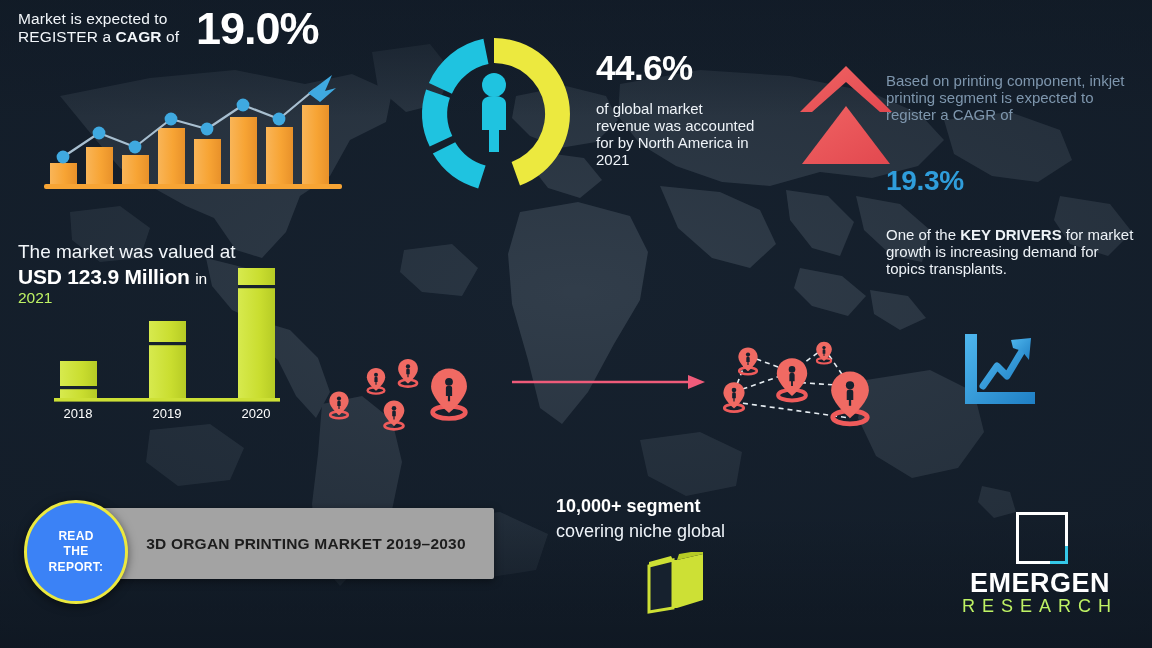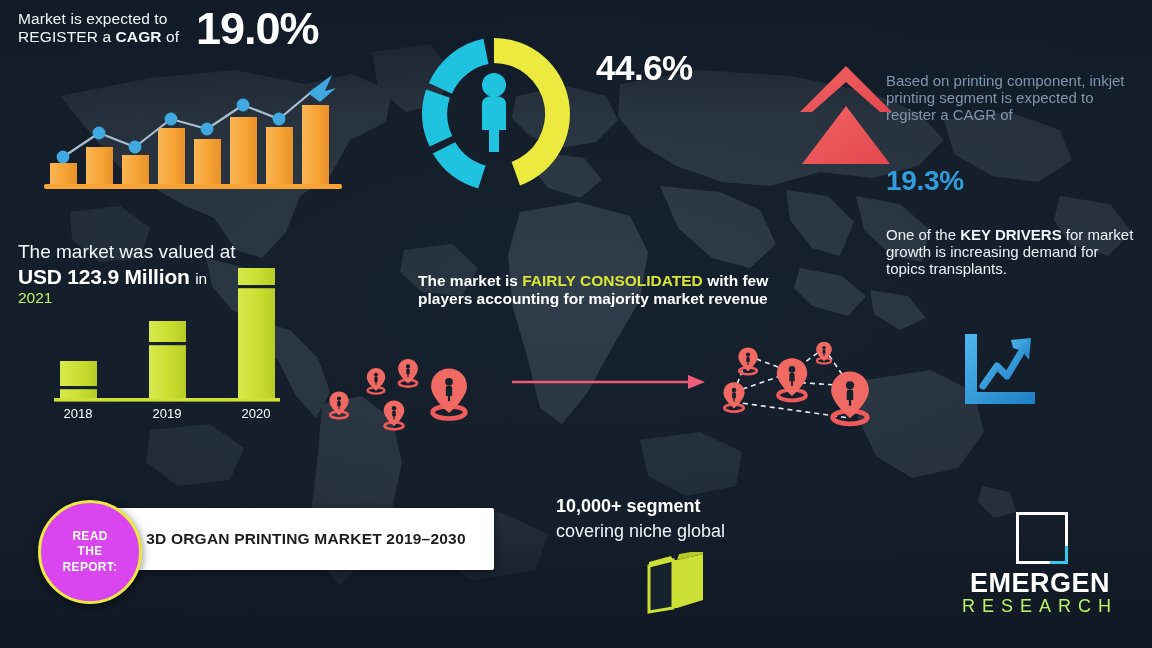--- a/index.html
+++ b/index.html
@@ -67,32 +67,32 @@
   
   #pins-left{position:absolute;left:312px;top:332px;width:200px;height:110px;}
   #arrowmid{position:absolute;left:512px;top:372px;width:195px;height:20px;}
   #pins-right{position:absolute;left:700px;top:330px;width:195px;height:118px;}
 
   
   #charticon{position:absolute;left:955px;top:328px;width:86px;height:84px;}
 
   
   #ribbon{
-    position:absolute;left:66px;top:508px;width:428px;height:62px;
-    background:#ffffff;border-radius:2px;
+    position:absolute;left:66px;top:508px;width:428px;height:71px;
+    background:#a3a3a3;border-radius:2px;
     box-shadow:0 2px 8px rgba(0,0,0,.45);
   }
   #ribbon-label{
     position:absolute;inset:0;display:flex;align-items:center;justify-content:center;
     padding-left:52px;
     font-size:15.5px;font-weight:bold;color:#1d1d1d;letter-spacing:.2px;
   }
   #readbadge{
-    position:absolute;left:38px;top:500px;width:104px;height:104px;border-radius:50%;
-    background:#d946ef;border:3px solid #ece93f;
+    position:absolute;left:24px;top:500px;width:104px;height:104px;border-radius:50%;
+    background:#3b82f6;border:3px solid #ece93f;
     display:flex;align-items:center;justify-content:center;text-align:center;
     box-shadow:0 2px 10px rgba(0,0,0,.5);
   }
   #readbadge span{font-size:12px;font-weight:bold;line-height:1.3;color:#fff;letter-spacing:.3px;}
 
   
   #rep-1{position:absolute;left:556px;top:496px;font-size:18px;font-weight:bold;color:#ffffff;}
   #rep-2{position:absolute;left:556px;top:521px;font-size:18px;color:#eef3f8;}
   #book{position:absolute;left:645px;top:552px;width:64px;height:62px;}
 
@@ -213,20 +213,21 @@
 
       <path d="M20.9 54.9 A76 76 0 0 1 75.4 10.8 L80.5 36.1 A51 51 0 0 0 43.9 65.7 Z" fill="#1fc3e0"></path>
 
       <g fill="#1fc3e0">
         <circle cx="86" cy="57" r="12"></circle>
         <path d="M74 76 q0 -8 12 -8 q12 0 12 8 l0 26 l-7 0 l0 22 l-10 0 l0 -22 l-7 0 Z"></path>
       </g>
     </svg>
 
     <div id="na-pct">44.6%</div>
+    <div id="na-text">of global market revenue was accounted for by North America in 2021</div>
 
     <svg id="chev" viewBox="0 0 98 108">
       <defs>
         <linearGradient id="rg" x1="0" y1="0" x2="1" y2="1">
           <stop offset="0%" stop-color="#f06363"></stop>
             <stop offset="100%" stop-color="#e2484f"></stop>
         </linearGradient>
       </defs>
       <path d="M49 4 L95 50 L83 50 L49 20 L15 50 L3 50 Z" fill="url(#rg)"></path>
       <path d="M49 44 L93 102 L5 102 Z" fill="url(#rg)"></path>
@@ -270,23 +271,20 @@
         <rect x="192" y="27" width="37" height="3.2" fill="#16212e"></rect>
       </g>
       <rect x="8" y="140" width="226" height="3.6" fill="#cde035"></rect>
       <g font-family="Liberation Sans, sans-serif" font-size="13" fill="#ffffff" text-anchor="middle">
         <text x="32" y="160">2018</text>
         <text x="121" y="160">2019</text>
         <text x="210" y="160">2020</text>
       </g>
     </svg>
 
-    <div id="cons-text">
-      <span>The market is </span><span class="hi">FAIRLY CONSOLIDATED</span><span> with few players accounting for majority market revenue</span>
-    </div>
 
     <svg id="pins-left" viewBox="0 0 200 110">
       <defs>
         <g id="pinshape">
           <ellipse cx="0" cy="26" rx="21" ry="8" fill="none" stroke="#ef5b5b" stroke-width="6"></ellipse>
           <path d="M0 -30 c-13 0 -23 10 -23 23 c0 15 23 34 23 34 s23 -19 23 -34 c0 -13 -10 -23 -23 -23 Z" fill="#f06a63"></path>
           <circle cx="0" cy="-13" r="5" fill="#16212e"></circle>
           <path d="M-4 -5 q0 -3 4 -3 q4 0 4 3 l0 10 l-2.6 0 l0 7 l-2.8 0 l0 -7 l-2.6 0 Z" fill="#16212e"></path>
         </g>
       </defs>

